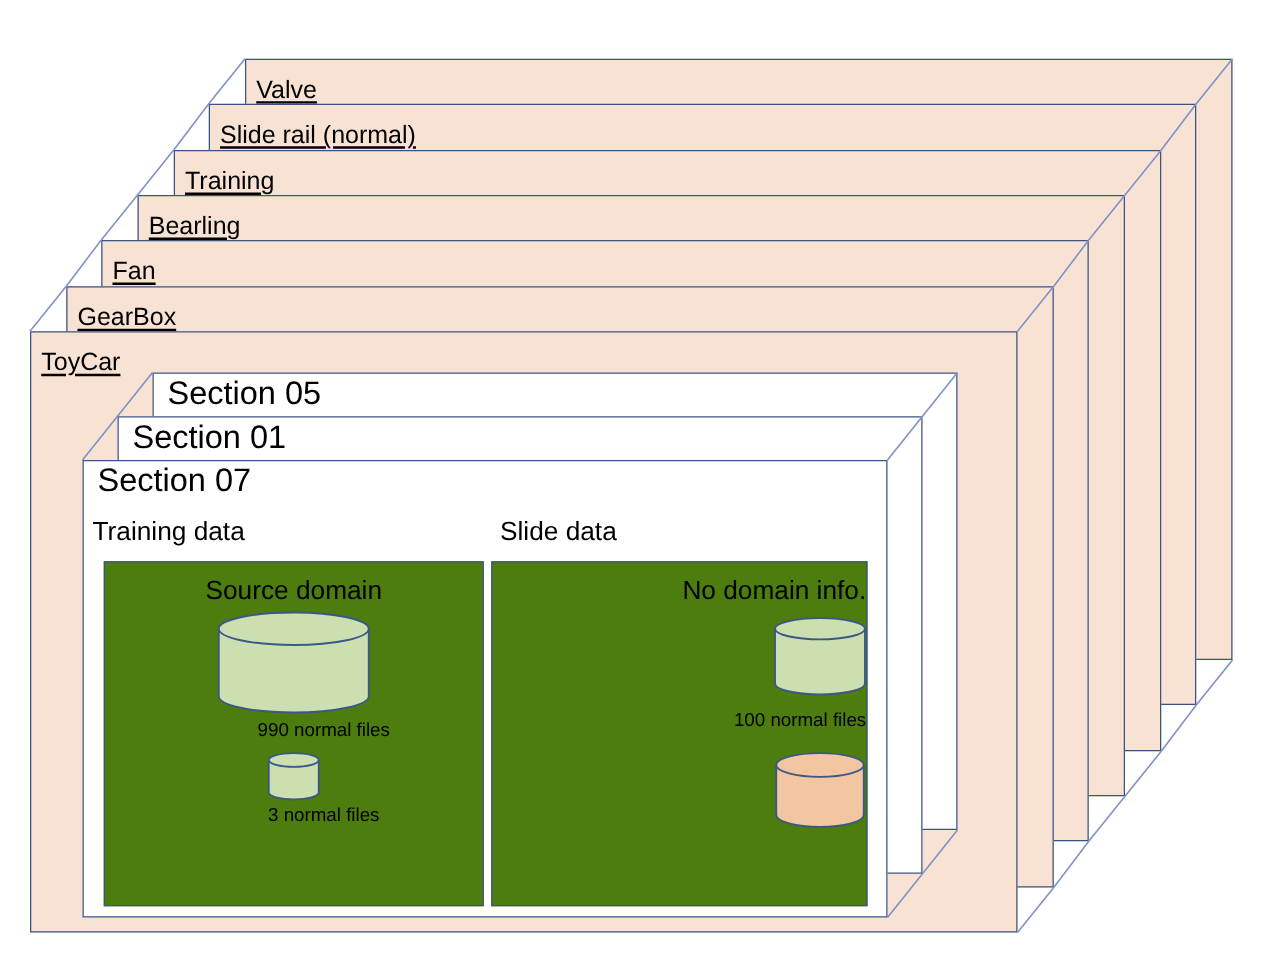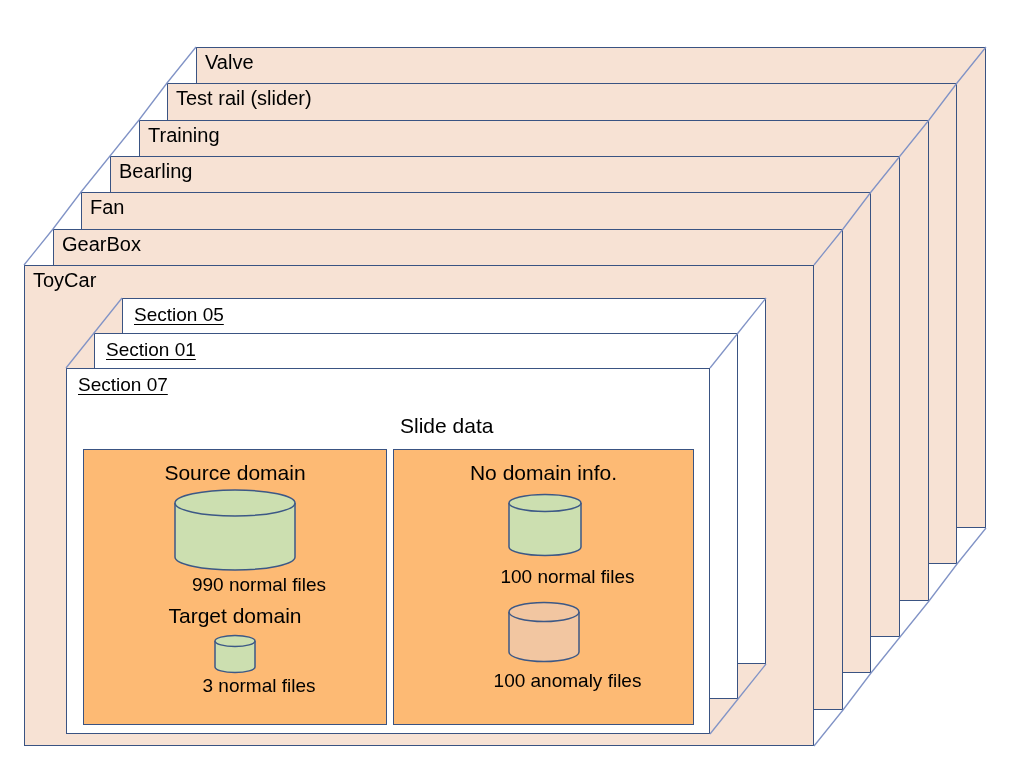--- a/index.html
+++ b/index.html
@@ -28,53 +28,53 @@
   .machine{
     width:790px;height:481px;
     background:var(--card_fill);
   }
   .sect{
     width:644px;height:366px;
     background:#ffffff;
   }
   .mlabel{
     display:inline-block;
-    padding:2px 0 0 8px;
+    padding:12px 0 0 8px;
     font-size:20px;
     line-height:24px;
+    text-decoration:underline;
     text-underline-offset:3px;
     white-space:nowrap;
   }
   .slabel{
     display:inline-block;
     padding:4px 0 0 11px;
-    font-size:19px;
+    font-size:26px;
     line-height:23px;
-    text-decoration:underline;
     text-underline-offset:3px;
     white-space:nowrap;
   }
   .col-title{
     position:absolute;
     font-size:21px;
     line-height:26px;
     white-space:nowrap;
   }
   .databox{
     position:absolute;
     box-sizing:border-box;
     border:1.4px solid var(--card_border);
-    background:#fdba74;
+    background:#4d7c0f;
     display:flex;
     flex-direction:column;
     align-items:center;
     padding-top:10px;
   }
   .dom-head{font-size:21px;line-height:26px;white-space:nowrap;}
-  .files{font-size:19px;line-height:22px;white-space:nowrap;margin-left:48px;}
+  .files{font-size:15px;line-height:22px;white-space:nowrap;margin-left:48px;}
   .cyl path,.cyl ellipse{stroke:var(--db_border);stroke-width:1.5;}
   .cyl-green path,.cyl-green ellipse{fill:var(--db_green);}
   .cyl-orange path,.cyl-orange ellipse{fill:var(--db_orange);}
   #connectors{
     position:absolute;left:0;top:0;
     pointer-events:none;
   }
   #connectors polyline{
     fill:none;
     stroke:var(--connector);
@@ -94,21 +94,21 @@
 </style>
 </head>
 <body>
 
 <div id="canvas">
 
   <div class="card machine" style="left:196px;top:47px;">
     <span class="mlabel">Valve</span>
   </div>
   <div class="card machine" style="left:167px;top:83px;">
-    <span class="mlabel">Test rail (slider)</span>
+    <span class="mlabel">Slide rail (normal)</span>
   </div>
   <div class="card machine" style="left:139px;top:120px;">
     <span class="mlabel">Training</span>
   </div>
   <div class="card machine" style="left:110px;top:156px;">
     <span class="mlabel">Bearling</span>
   </div>
   <div class="card machine" style="left:81px;top:192px;">
     <span class="mlabel">Fan</span>
   </div>
@@ -122,49 +122,48 @@
   <div class="card sect" style="left:122px;top:298px;">
     <span class="slabel">Section 05</span>
   </div>
   <div class="card sect" style="left:94px;top:333px;">
     <span class="slabel">Section 01</span>
   </div>
   <div class="card sect" style="left:66px;top:368px;">
     <span class="slabel">Section 07</span>
   </div>
 
+  <div class="col-title" style="left:74px;top:413px;">Training data</div>
   <div class="col-title" style="left:400px;top:413px;">Slide data</div>
 
   <div class="databox" style="left:83px;top:449px;width:304px;height:276px;">
     <div class="dom-head">Source domain</div>
     <svg class="cyl cyl-green t-cyl-big" width="126" height="84" viewBox="0 0 126 84">
       <path d="M3 14 V68 A60 13 0 0 0 123 68 V14"></path>
       <ellipse cx="63" cy="14" rx="60" ry="13"></ellipse>
     </svg>
     <div class="files t-files-1">990 normal files</div>
-    <div class="dom-head t-head-2">Target domain</div>
     <svg class="cyl cyl-green t-cyl-small" width="44" height="40" viewBox="0 0 44 40">
       <path d="M2 7 V33 A20 5.5 0 0 0 42 33 V7"></path>
       <ellipse cx="22" cy="7" rx="20" ry="5.5"></ellipse>
     </svg>
     <div class="files t-files-2">3 normal files</div>
   </div>
 
-  <div class="databox" style="left:393px;top:449px;width:301px;height:276px;">
+  <div class="databox" style="left:393px;top:449px;width:301px;height:276px;align-items:flex-end;">
     <div class="dom-head">No domain info.</div>
     <svg class="cyl cyl-green x-cyl-1" width="76" height="64" viewBox="0 0 76 64">
       <path d="M3 10 V54 A36 8.5 0 0 0 75 54 V10"></path>
       <ellipse cx="39" cy="10" rx="36" ry="8.5"></ellipse>
     </svg>
     <div class="files x-files-1">100 normal files</div>
     <svg class="cyl cyl-orange x-cyl-2" width="74" height="62" viewBox="0 0 74 62">
       <path d="M2 11 V51 A35 9.5 0 0 0 72 51 V11"></path>
       <ellipse cx="37" cy="11" rx="35" ry="9.5"></ellipse>
     </svg>
-    <div class="files x-files-2">100 anomaly files</div>
   </div>
 
   <svg id="connectors" width="1012" height="763" viewBox="0 0 1012 763">
     <polyline points="24,265 53,229 81,192 110,156 139,120 167,83 196,47"></polyline>
     <polyline points="814,265 843,229 871,192 900,156 929,120 957,83 986,47"></polyline>
     <polyline points="814,746 843,710 871,673 900,637 929,601 957,564 986,528"></polyline>
     <polyline points="66,368 94,333 122,298"></polyline>
     <polyline points="710,368 738,333 766,298"></polyline>
     <polyline points="710,734 738,699 766,664"></polyline>
   </svg>

